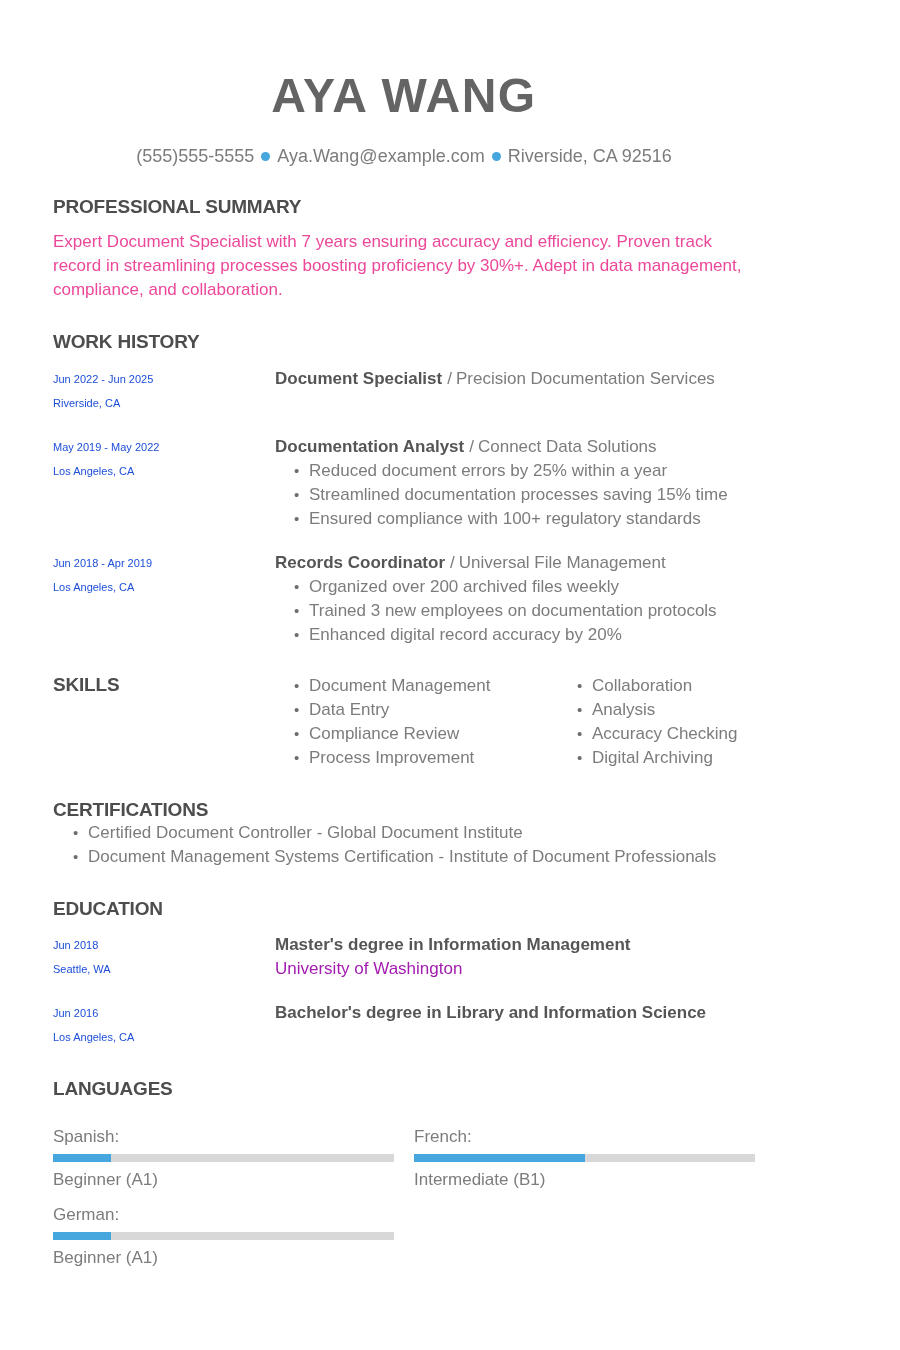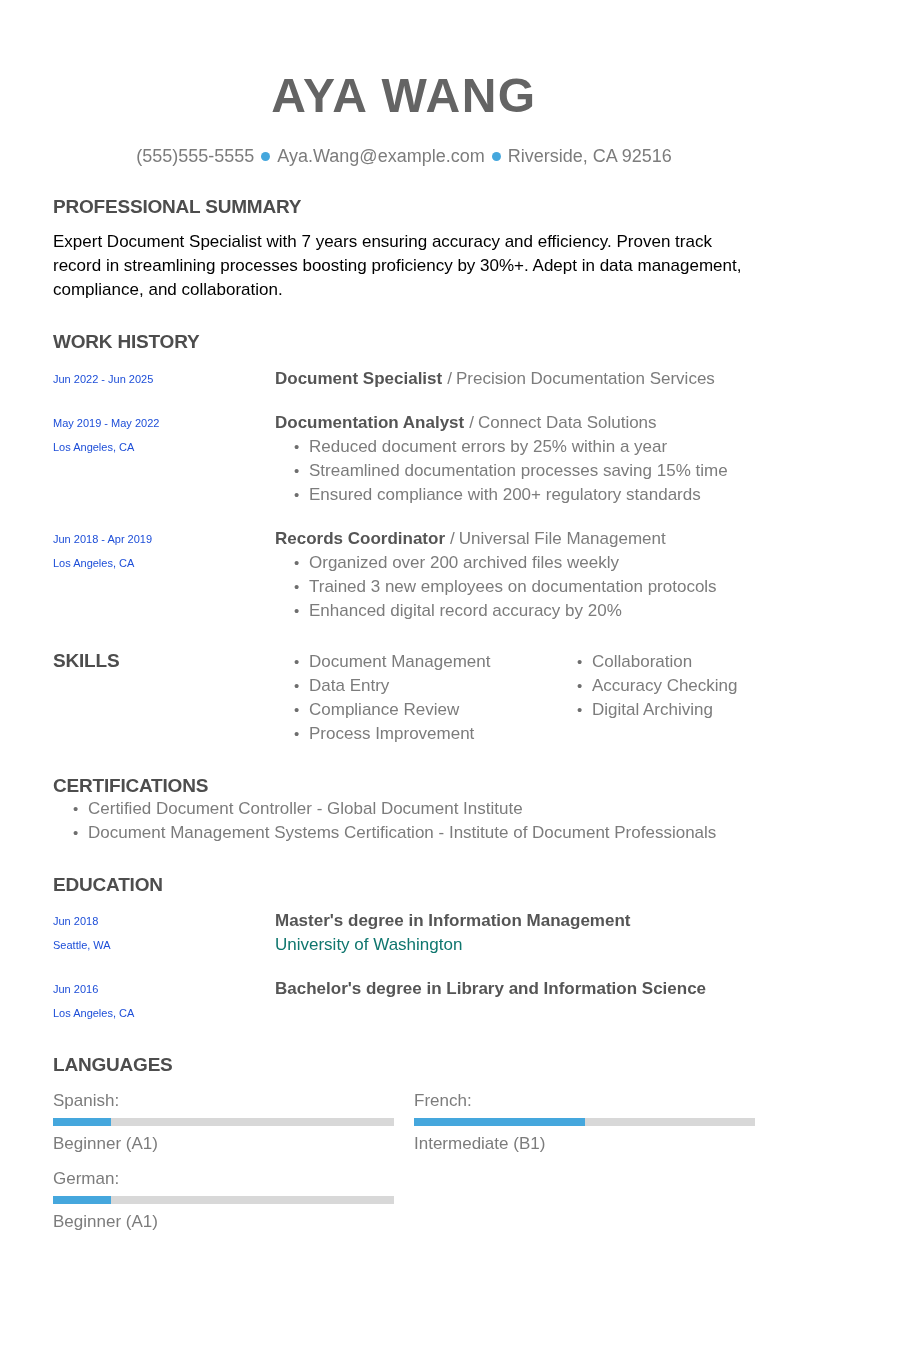--- a/index.html
+++ b/index.html
@@ -23,21 +23,21 @@
     display: flex; justify-content: center; align-items: center; gap: 7px;
   }
   .dot { width: 9px; height: 9px; border-radius: 50%; background: #45a7dd; display: inline-block; }
 
   
   .section { margin-top: 29px; }
   h2 {
     font-size: 19px; font-weight: bold; color: #4d4d4d;
     letter-spacing: -0.2px; line-height: 1.15;
   }
-  .summary-text { margin-top: 12px; font-size: 17px; line-height: 24px; color: #000000; }
+  .summary-text { margin-top: 12px; font-size: 17px; line-height: 24px; color: #ec4899; }
 
   
   .row { display: grid; grid-template-columns: 222px 1fr; margin-bottom: 20px; }
   .rows { margin-top: 14px; }
   .muted { color: #1d4ed8; font-size: 11px; line-height: 24px; }
   .title-line { font-size: 17px; line-height: 24px; color: #7c7c7c; }
   .bold { font-weight: bold; color: #555555; }
   .sep { margin: 0 4px 0 5px; }
 
   ul.bullets { list-style: none; margin-top: 0; }
@@ -53,25 +53,25 @@
 
   
   .skills-cols { display: grid; grid-template-columns: 283px 1fr; }
   .skills-cols ul.bullets { margin-left: 17px; }
 
   
   .cert-list { margin-top: 14px; margin-left: 18px; }
 
   
   .edu-degree { font-size: 17px; line-height: 24px; }
-  .edu-school { font-size: 17px; line-height: 24px; color: #0f766e; }
+  .edu-school { font-size: 17px; line-height: 24px; color: #a21caf; }
 
   
   .lang-grid {
-    margin-top: 14px;
+    margin-top: 26px;
     display: grid; grid-template-columns: 1fr 1fr;
     column-gap: 20px; row-gap: 13px;
   }
   .lang-name { font-size: 17px; line-height: 22px; color: #7c7c7c; }
   .bar { margin-top: 6px; height: 8px; background: #d8d8d8; width: 100%; }
   .bar-fill { height: 100%; background: #45a7dd; }
   .lang-level { margin-top: 7px; font-size: 17px; line-height: 22px; color: #7c7c7c; }
 </style>
 </head>
 <body>
@@ -94,41 +94,42 @@
     <p class="summary-text">Expert Document Specialist with 7 years ensuring accuracy and efficiency. Proven track record in streamlining processes boosting proficiency by 30%+. Adept in data management, compliance, and collaboration.</p>
   </section>
 
   <section class="section">
     <h2>WORK HISTORY</h2>
     <div class="rows">
 
       <div class="row">
         <div>
           <div class="muted">Jun 2022 - Jun 2025</div>
+          <div class="muted">Riverside, CA</div>
         </div>
         <div>
           <div class="title-line">
             <span class="bold">Document Specialist</span><span class="sep">/</span><span>Precision Documentation Services</span>
           </div>
         </div>
       </div>
 
       <div class="row">
         <div>
           <div class="muted">May 2019 - May 2022</div>
           <div class="muted">Los Angeles, CA</div>
         </div>
         <div>
           <div class="title-line">
             <span class="bold">Documentation Analyst</span><span class="sep">/</span><span>Connect Data Solutions</span>
           </div>
           <ul class="bullets job-bullets">
             <li>Reduced document errors by 25% within a year</li>
             <li>Streamlined documentation processes saving 15% time</li>
-            <li>Ensured compliance with 200+ regulatory standards</li>
+            <li>Ensured compliance with 100+ regulatory standards</li>
           </ul>
         </div>
       </div>
 
       <div class="row">
         <div>
           <div class="muted">Jun 2018 - Apr 2019</div>
           <div class="muted">Los Angeles, CA</div>
         </div>
         <div>
@@ -150,20 +151,21 @@
     <h2>SKILLS</h2>
     <div class="skills-cols">
       <ul class="bullets">
         <li>Document Management</li>
         <li>Data Entry</li>
         <li>Compliance Review</li>
         <li>Process Improvement</li>
       </ul>
       <ul class="bullets">
         <li>Collaboration</li>
+        <li>Analysis</li>
         <li>Accuracy Checking</li>
         <li>Digital Archiving</li>
       </ul>
     </div>
   </section>
 
   <section class="section">
     <h2>CERTIFICATIONS</h2>
     <ul class="bullets cert-list">
       <li>Certified Document Controller - Global Document Institute</li>

